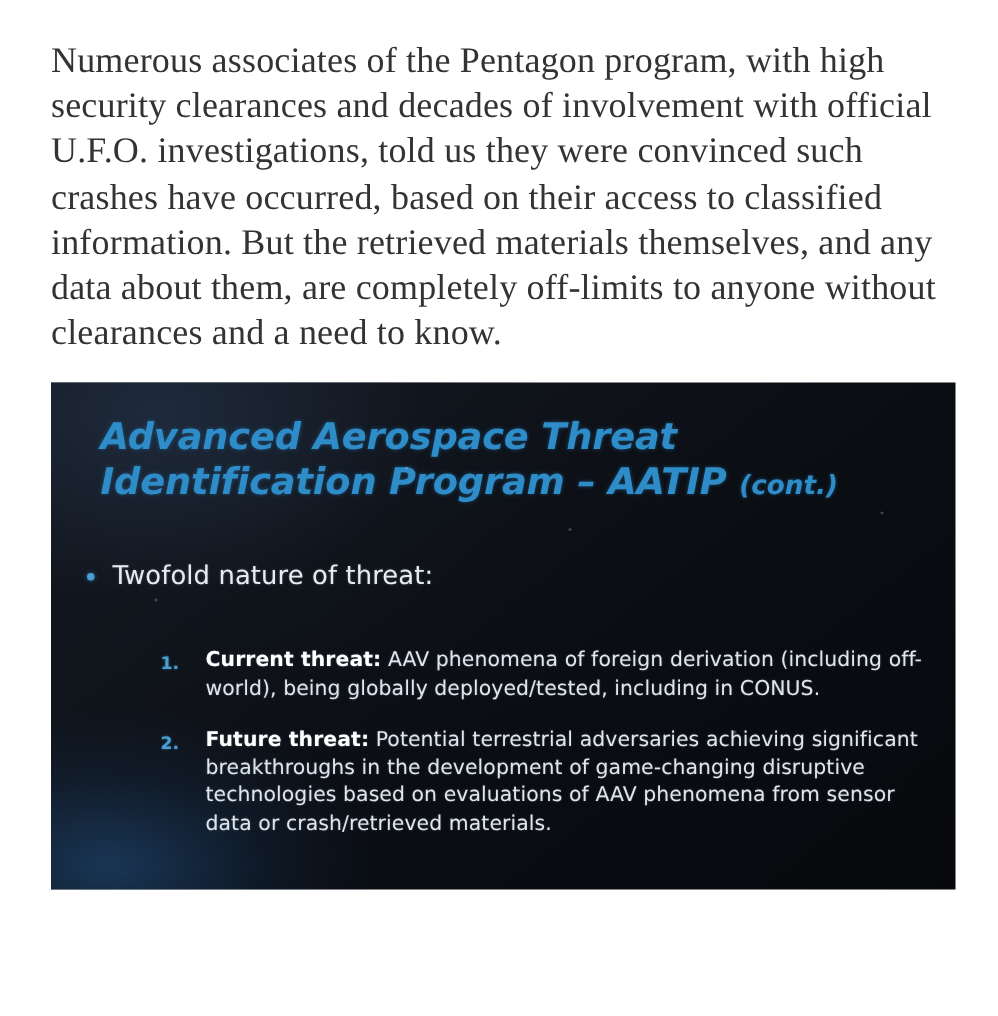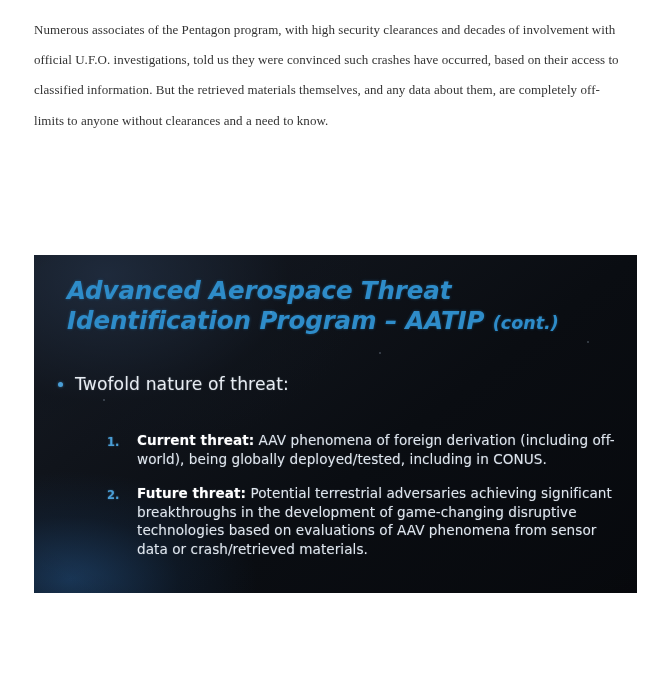--- a/index.html
+++ b/index.html
@@ -22,21 +22,21 @@
     background: #ffffff;
   }
 
   
   .body-paragraph {
     position: absolute;
     left: 34px;
     top: 2px;
     width: 594px;
     font-family: "Liberation Serif", "DejaVu Serif", serif;
-    font-size: 13px;
+    font-size: 24px;
     line-height: 30.2px;
     color: #333333;
     letter-spacing: 0.005em;
     text-align: left;
   }
 
   
   .figure {
     position: absolute;
     left: 34px;

